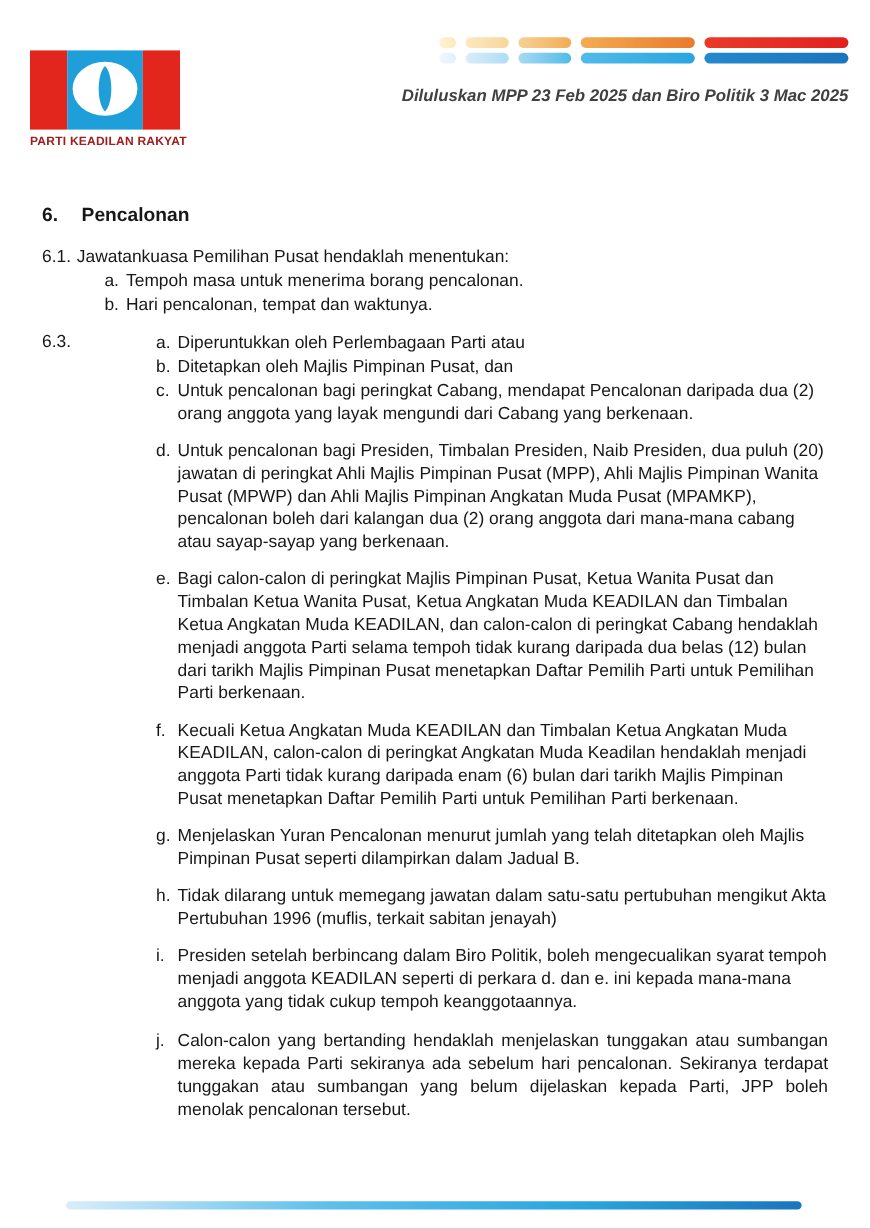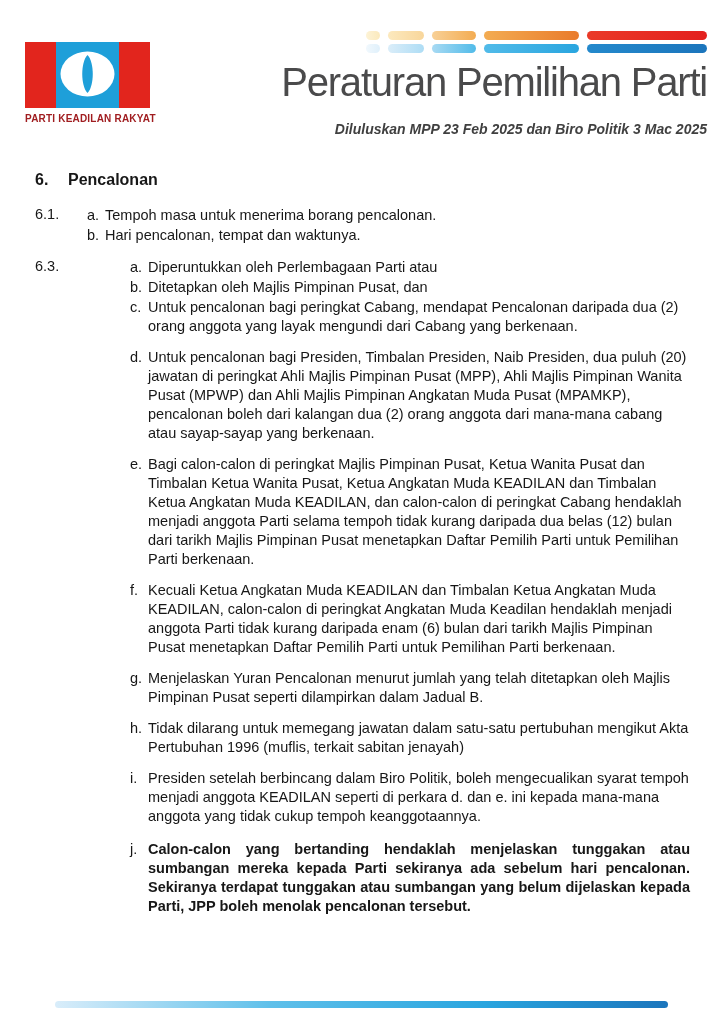--- a/index.html
+++ b/index.html
@@ -48,21 +48,21 @@
 
   .item { display:flex; margin-top:15px; }
   .item .inum { width:29px; flex:none; }
   .item .ibody { flex:1; }
 
   .sub { display:flex; margin-left:23px; margin-top:1px; }
   .sub .slet { width:18px; flex:none; }
   .sub .stext { flex:1; }
   .sub.gap { margin-top:12px; }
   .sub.gap-lg { margin-top:14px; }
-  .stext.just { text-align:justify;font-weight:bold; }
+  .stext.just { text-align:justify; }
 
   
   .footer-bar {
     position:absolute; left:55px; bottom:16px; width:613px; height:7px;
     border-radius:3.5px;
   }
 </style>
 </head>
 <body>
 
@@ -94,35 +94,35 @@
           <div class="seg w5" style="background: linear-gradient(90deg, rgb(234, 58, 40), rgb(227, 32, 30));"></div>
         </div>
         <div class="bar-row">
           <div class="seg w1" style="background: linear-gradient(90deg, rgb(241, 248, 253), rgb(223, 240, 251));"></div>
           <div class="seg w2" style="background: linear-gradient(90deg, rgb(218, 237, 249), rgb(174, 221, 245));"></div>
           <div class="seg w3" style="background: linear-gradient(90deg, rgb(168, 218, 243), rgb(81, 187, 233));"></div>
           <div class="seg w4" style="background: linear-gradient(90deg, rgb(81, 187, 233), rgb(41, 165, 223));"></div>
           <div class="seg w5" style="background: linear-gradient(90deg, rgb(36, 137, 204), rgb(27, 117, 188));"></div>
         </div>
       </div>
-      <div class="doc-title" style="color:#4A4A4B;">Peraturan Pemilihan Parti</div>
       <div class="doc-subtitle" style="color:#404040;">Diluluskan MPP 23 Feb 2025 dan Biro Politik 3 Mac 2025</div>
     </div>
   </div>
 
   <div class="content" style="color:#171717;">
 
     <div class="sec-heading">
       <span class="num">6.</span>
       <span>Pencalonan</span>
     </div>
 
     <div class="item">
       <span class="inum">6.1.</span>
       <div class="ibody">
+        <div>Jawatankuasa Pemilihan Pusat hendaklah menentukan:</div>
         <div class="subs">
           <div class="sub">
             <span class="slet">a.</span>
             <span class="stext">Tempoh masa untuk menerima borang pencalonan.</span>
           </div>
           <div class="sub">
             <span class="slet">b.</span>
             <span class="stext">Hari pencalonan, tempat dan waktunya.</span>
           </div>
         </div>

